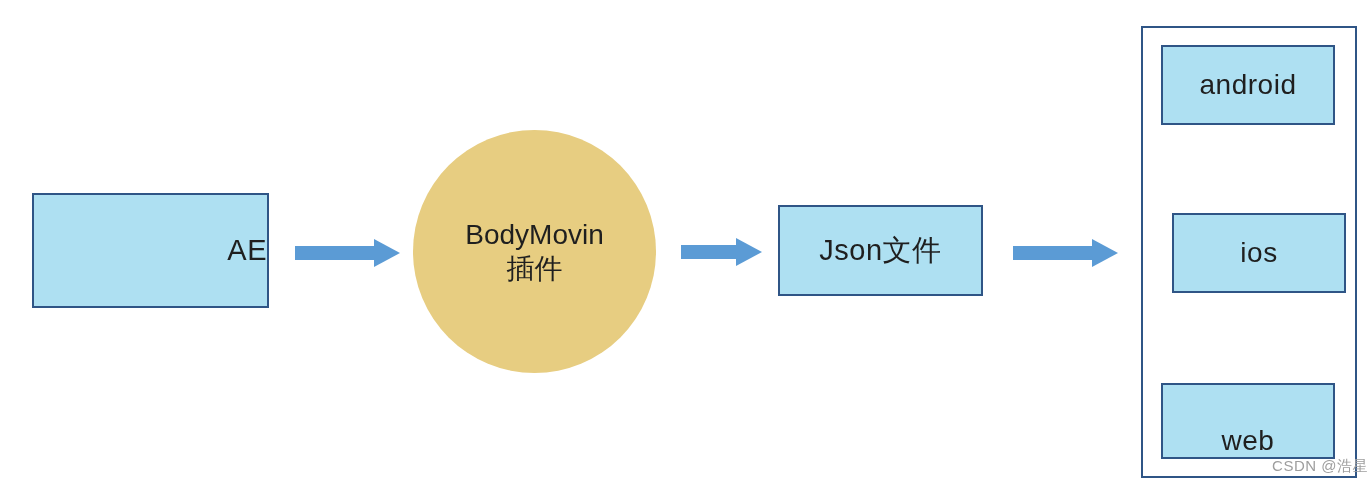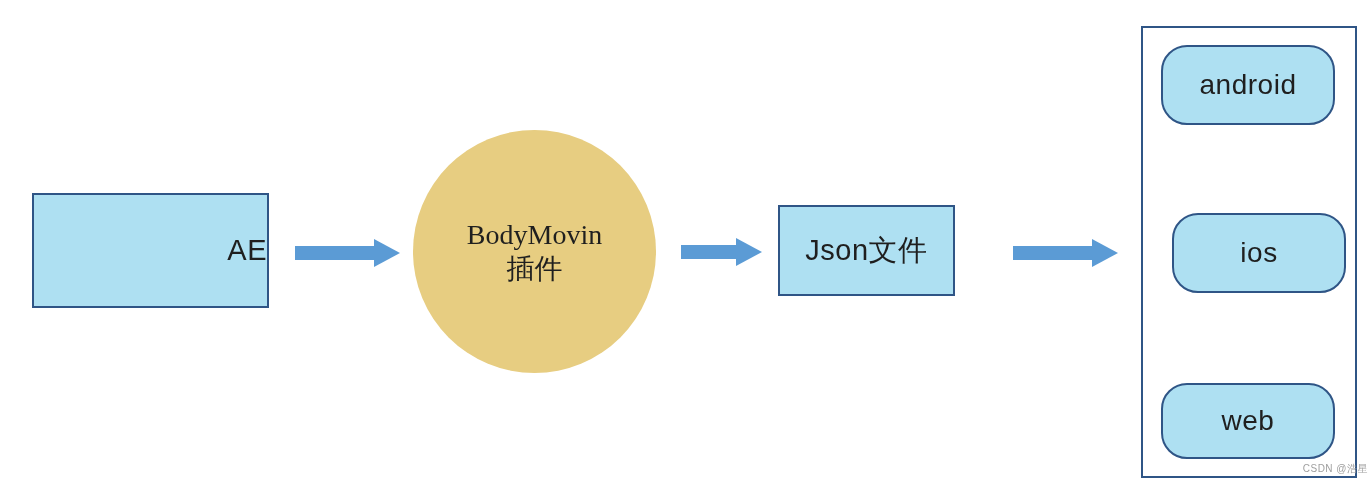--- a/index.html
+++ b/index.html
@@ -36,33 +36,31 @@
     border:2px solid var(--box-border);
     font-size:29px;
     letter-spacing:0.5px;
   }
   .circle-node{
     background:var(--circle-fill);
     border-radius:50%;
     font-size:28px;
     line-height:34px;
     flex-direction:column;
-    font-family:Liberation Serif, serif;
   }
   .container-node{
     position:absolute;
     background:#ffffff;
     border:2px solid var(--container-border);
   }
   .container-node .rect-node{
     position:absolute;
     left:18px;
     width:174px;
     font-size:28px;
-    border-radius:26px;
   }
   
   .arrow{
     position:absolute;
     height:28px;
   }
   .arrow .shaft{
     position:absolute;
     left:0;
     right:23px;
@@ -77,21 +75,21 @@
     width:0;
     height:0;
     border-top:14px solid transparent;
     border-bottom:14px solid transparent;
     border-left:26px solid var(--arrow-fill);
   }
   .watermark{
     position:absolute;
     right:4px;
     bottom:8px;
-    font-size:10px;
+    font-size:15px;
     color:var(--watermark-color);
     letter-spacing:0.5px;
   }
 </style>
 </head>
 <body>
 
 <div class="canvas">
 
   <div class="node rect-node" style="left:32px; top:193px; width:237px; height:115px;justify-content:flex-end;">
@@ -106,40 +104,40 @@
   <div class="node circle-node" style="left:413px; top:130px; width:243px; height:243px;">
     <span>BodyMovin</span>
     <span>插件</span>
   </div>
 
   <div class="arrow" style="left:681px; top:238px; width:81px;">
     <div class="shaft"></div>
     <div class="head"></div>
   </div>
 
-  <div class="node rect-node" style="left:778px; top:205px; width:177px; height:91px;">
+  <div class="node rect-node" style="left:778px; top:205px; width:205px; height:91px;">
     <span>Json文件</span>
   </div>
 
   <div class="arrow" style="left:1013px; top:239px; width:105px;">
     <div class="shaft"></div>
     <div class="head"></div>
   </div>
 
   <div class="container-node" style="left:1141px; top:26px; width:216px; height:452px;">
 
     <div class="node rect-node" style="top:17px; height:80px;">
       <span>android</span>
     </div>
 
     <div class="node rect-node" style="top:185px; height:80px;margin-left:11px;">
       <span>ios</span>
     </div>
 
-    <div class="node rect-node" style="top:355px; height:76px;">
+    <div class="node rect-node" style="top:355px; height:76px;align-items:flex-end;">
       <span>web</span>
     </div>
 
   </div>
 
   <div class="watermark">CSDN @浩星</div>
 
 </div>
 
 </body></html>

